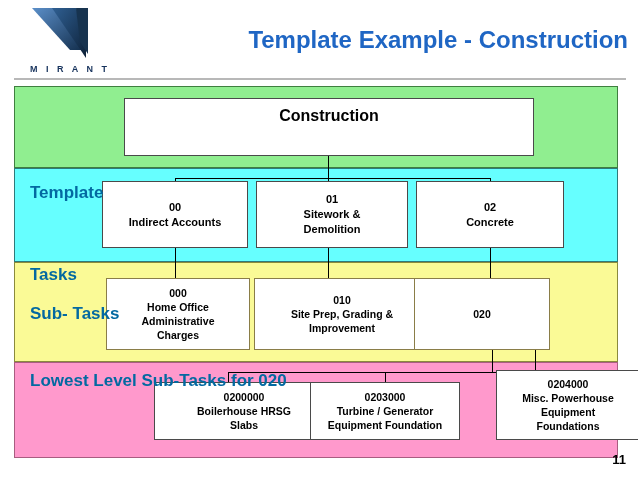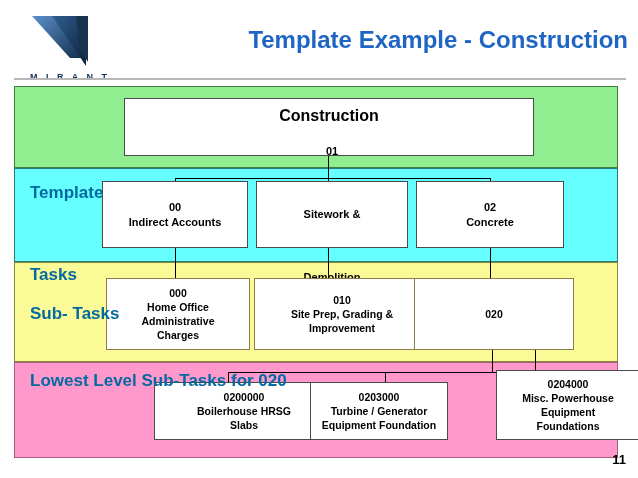--- a/index.html
+++ b/index.html
@@ -9,21 +9,21 @@
   body {
     width: 638px; height: 478px;
     position: relative;
     font-family: "Liberation Sans", sans-serif;
     overflow: hidden;
   }
 
   
   #header { position: absolute; left: 0; top: 0; width: 638px; height: 86px; }
 
-  #logo-wrap { position: absolute; left: 22px; top: 12px; width: 92px; height: 72px; }
+  #logo-wrap { position: absolute; left: 22px; top: 4px; width: 92px; height: 72px; }
   #logo-mark { position: absolute; left: 8px; top: 0; width: 72px; height: 58px; }
   #logo-text {
     position: absolute; left: 6px; top: 60px;
     width: 84px; text-align: center;
     font-size: 9px; font-weight: bold; letter-spacing: 3px;
     color: #16325c;
   }
 
   #slide-title {
     position: absolute; left: 150px; top: 26px;
@@ -88,43 +88,43 @@
   }
 
   .task-node {
     font-size: 11px; line-height: 15px;
     height: 67px; top: 95px;
     padding-top: 0;
     display: flex; flex-direction: column;
     align-items: center; justify-content: center;
   }
   #node-00 { left: 88px;  width: 146px; }
-  #node-01 { left: 242px; width: 152px; gap: 48px; }
+  #node-01 { left: 242px; width: 152px; }
   #node-02 { left: 402px; width: 148px; }
 
   .sub-node {
     font-size: 10.5px; line-height: 14px;
     height: 72px; top: 192px;
     border-color: #8a7d48;
     display: flex; flex-direction: column;
     align-items: center; justify-content: center;
     padding-top: 0;
   }
   #node-000 { left: 92px;  width: 144px; }
   #node-010 { left: 240px; width: 176px; }
-  #node-020 { left: 400px; width: 160px; align-items: center; }
+  #node-020 { left: 400px; width: 136px; align-items: center; }
 
   .low-node {
     font-size: 10.5px; line-height: 14px;
     display: flex; flex-direction: column;
     align-items: center; justify-content: center;
     padding-top: 0;
   }
   #node-0200000 { left: 140px; top: 296px; width: 180px; height: 58px; }
-  #node-0203000 { left: 296px; top: 296px; width: 138px; height: 58px; }
+  #node-0203000 { left: 296px; top: 296px; width: 150px; height: 58px; }
   #node-0204000 { left: 450px; top: 284px; width: 144px; height: 70px; margin-left: 32px; }
 
   
   .conn { position: absolute; background: #000000; z-index: 2; }
   .vline { width: 1px; }
   .hline { height: 1px; }
 </style>
 </head>
 <body>
 

